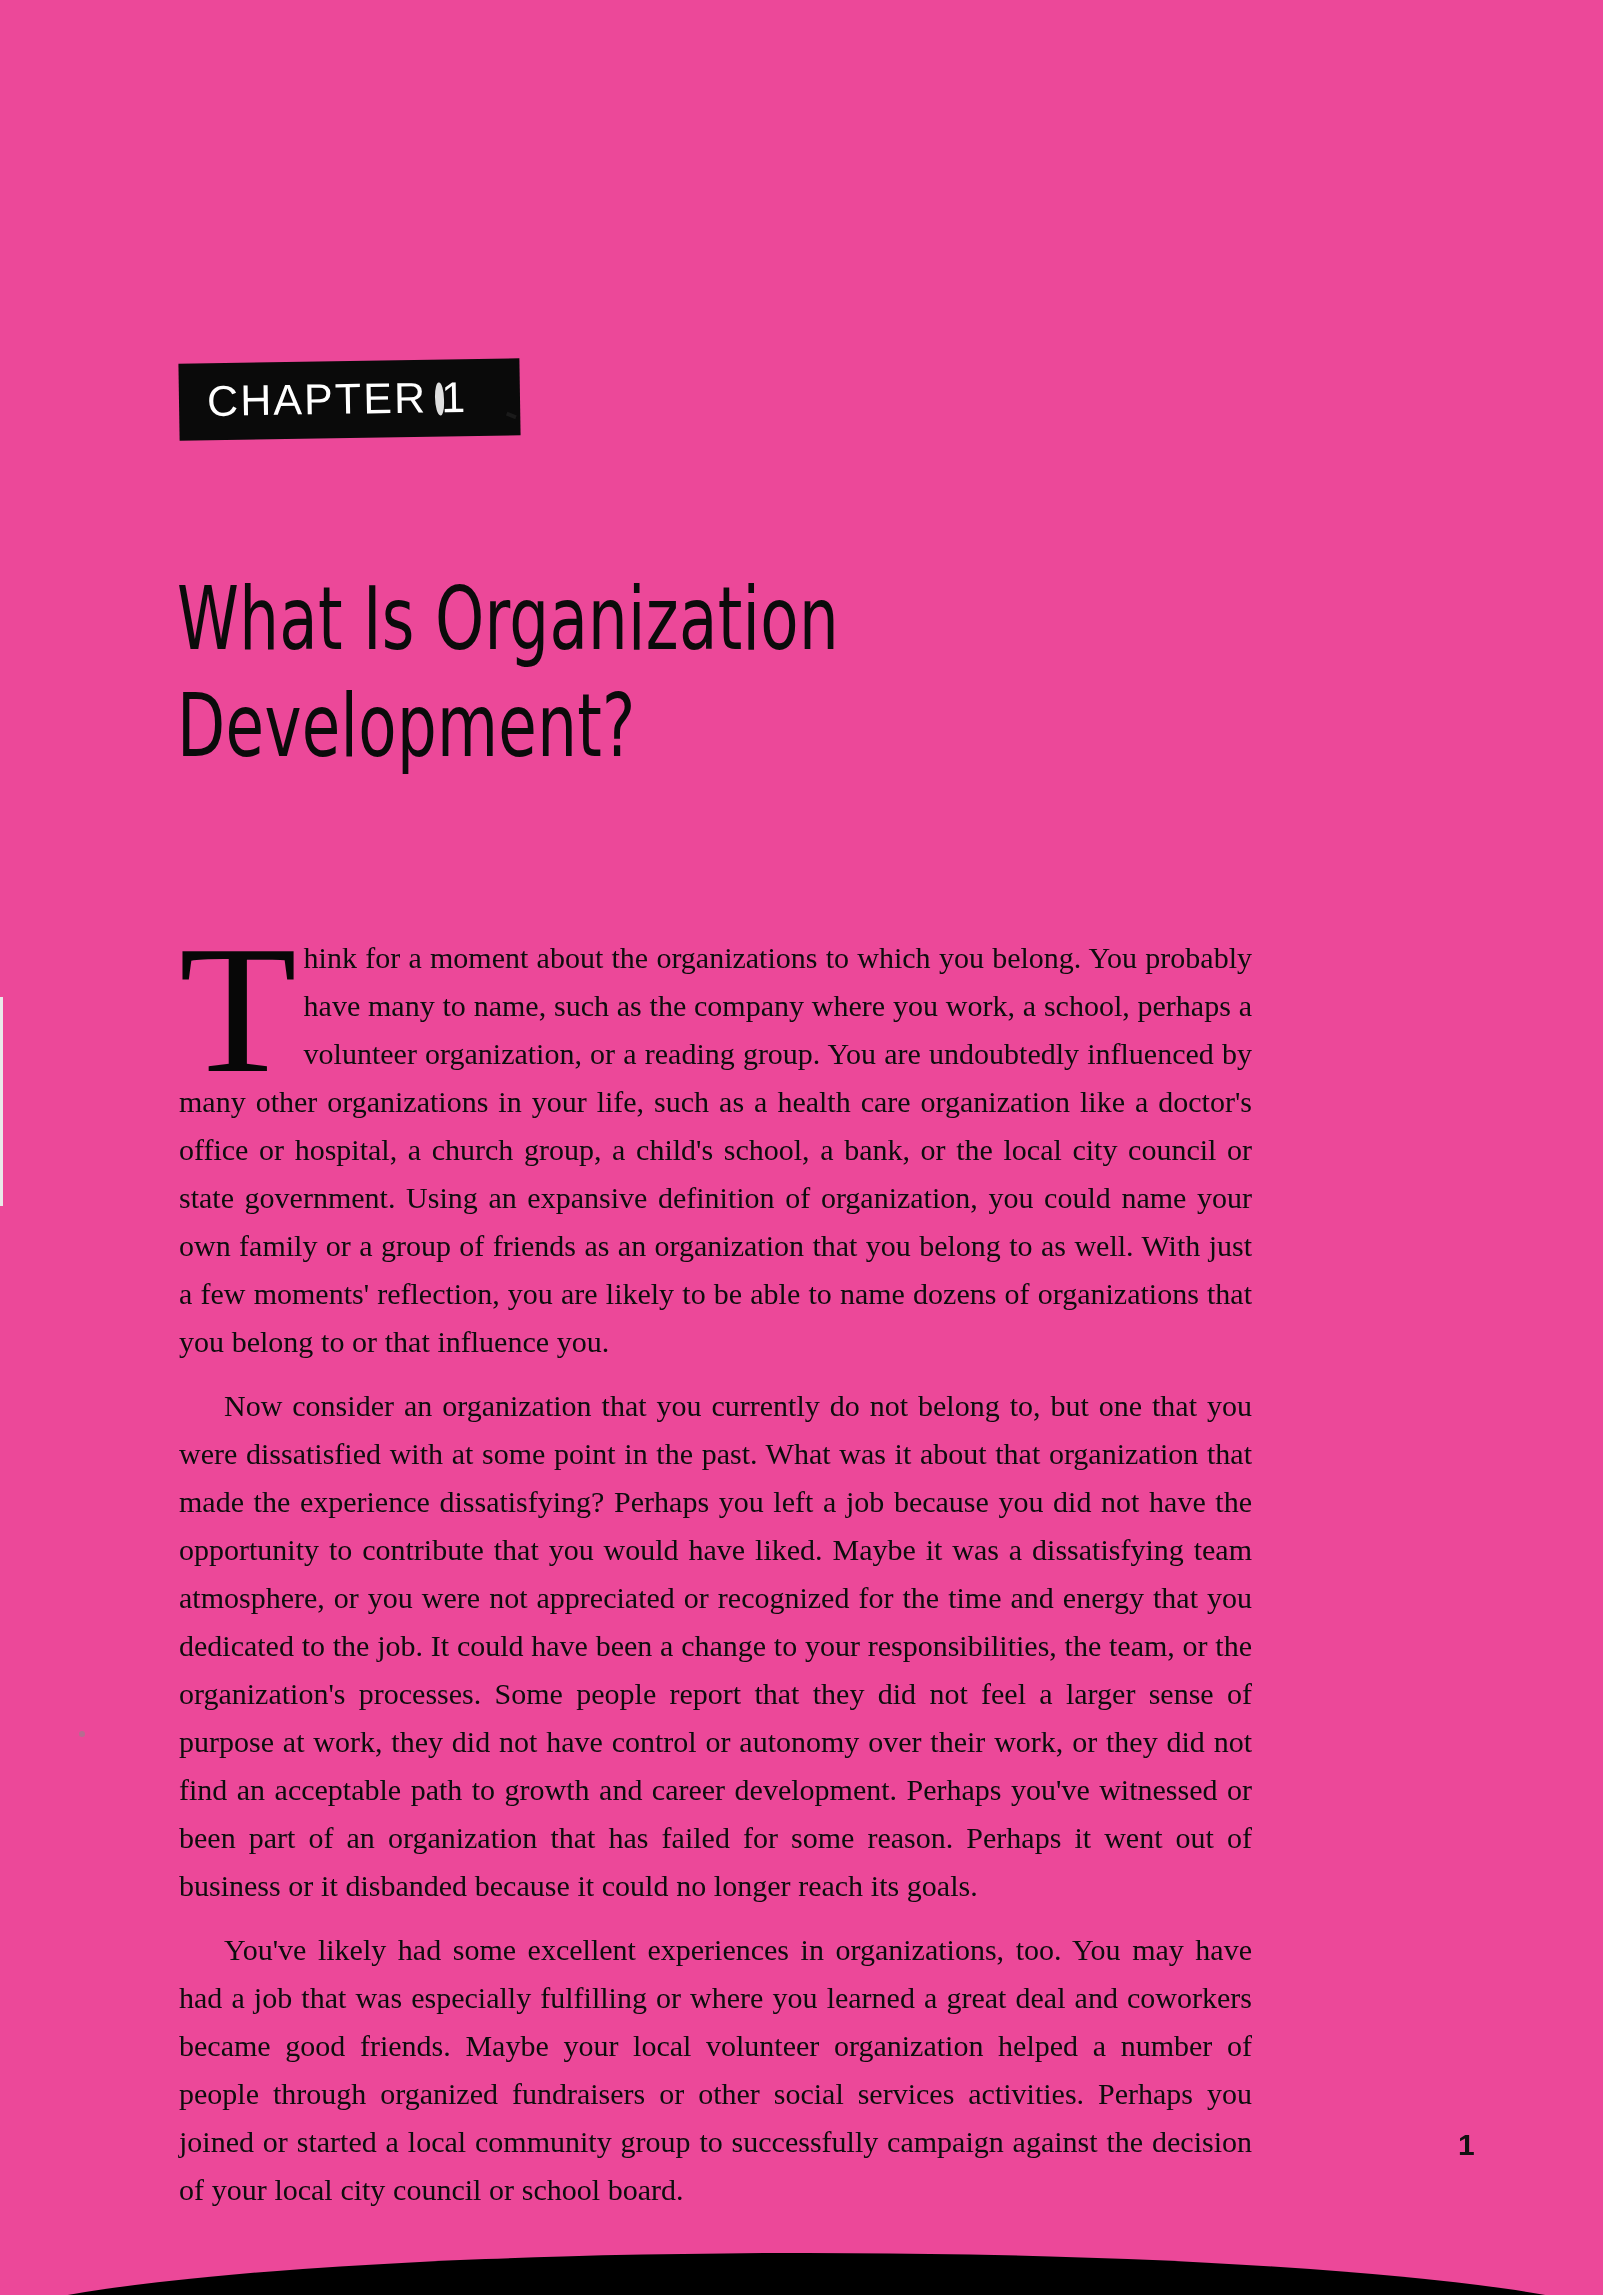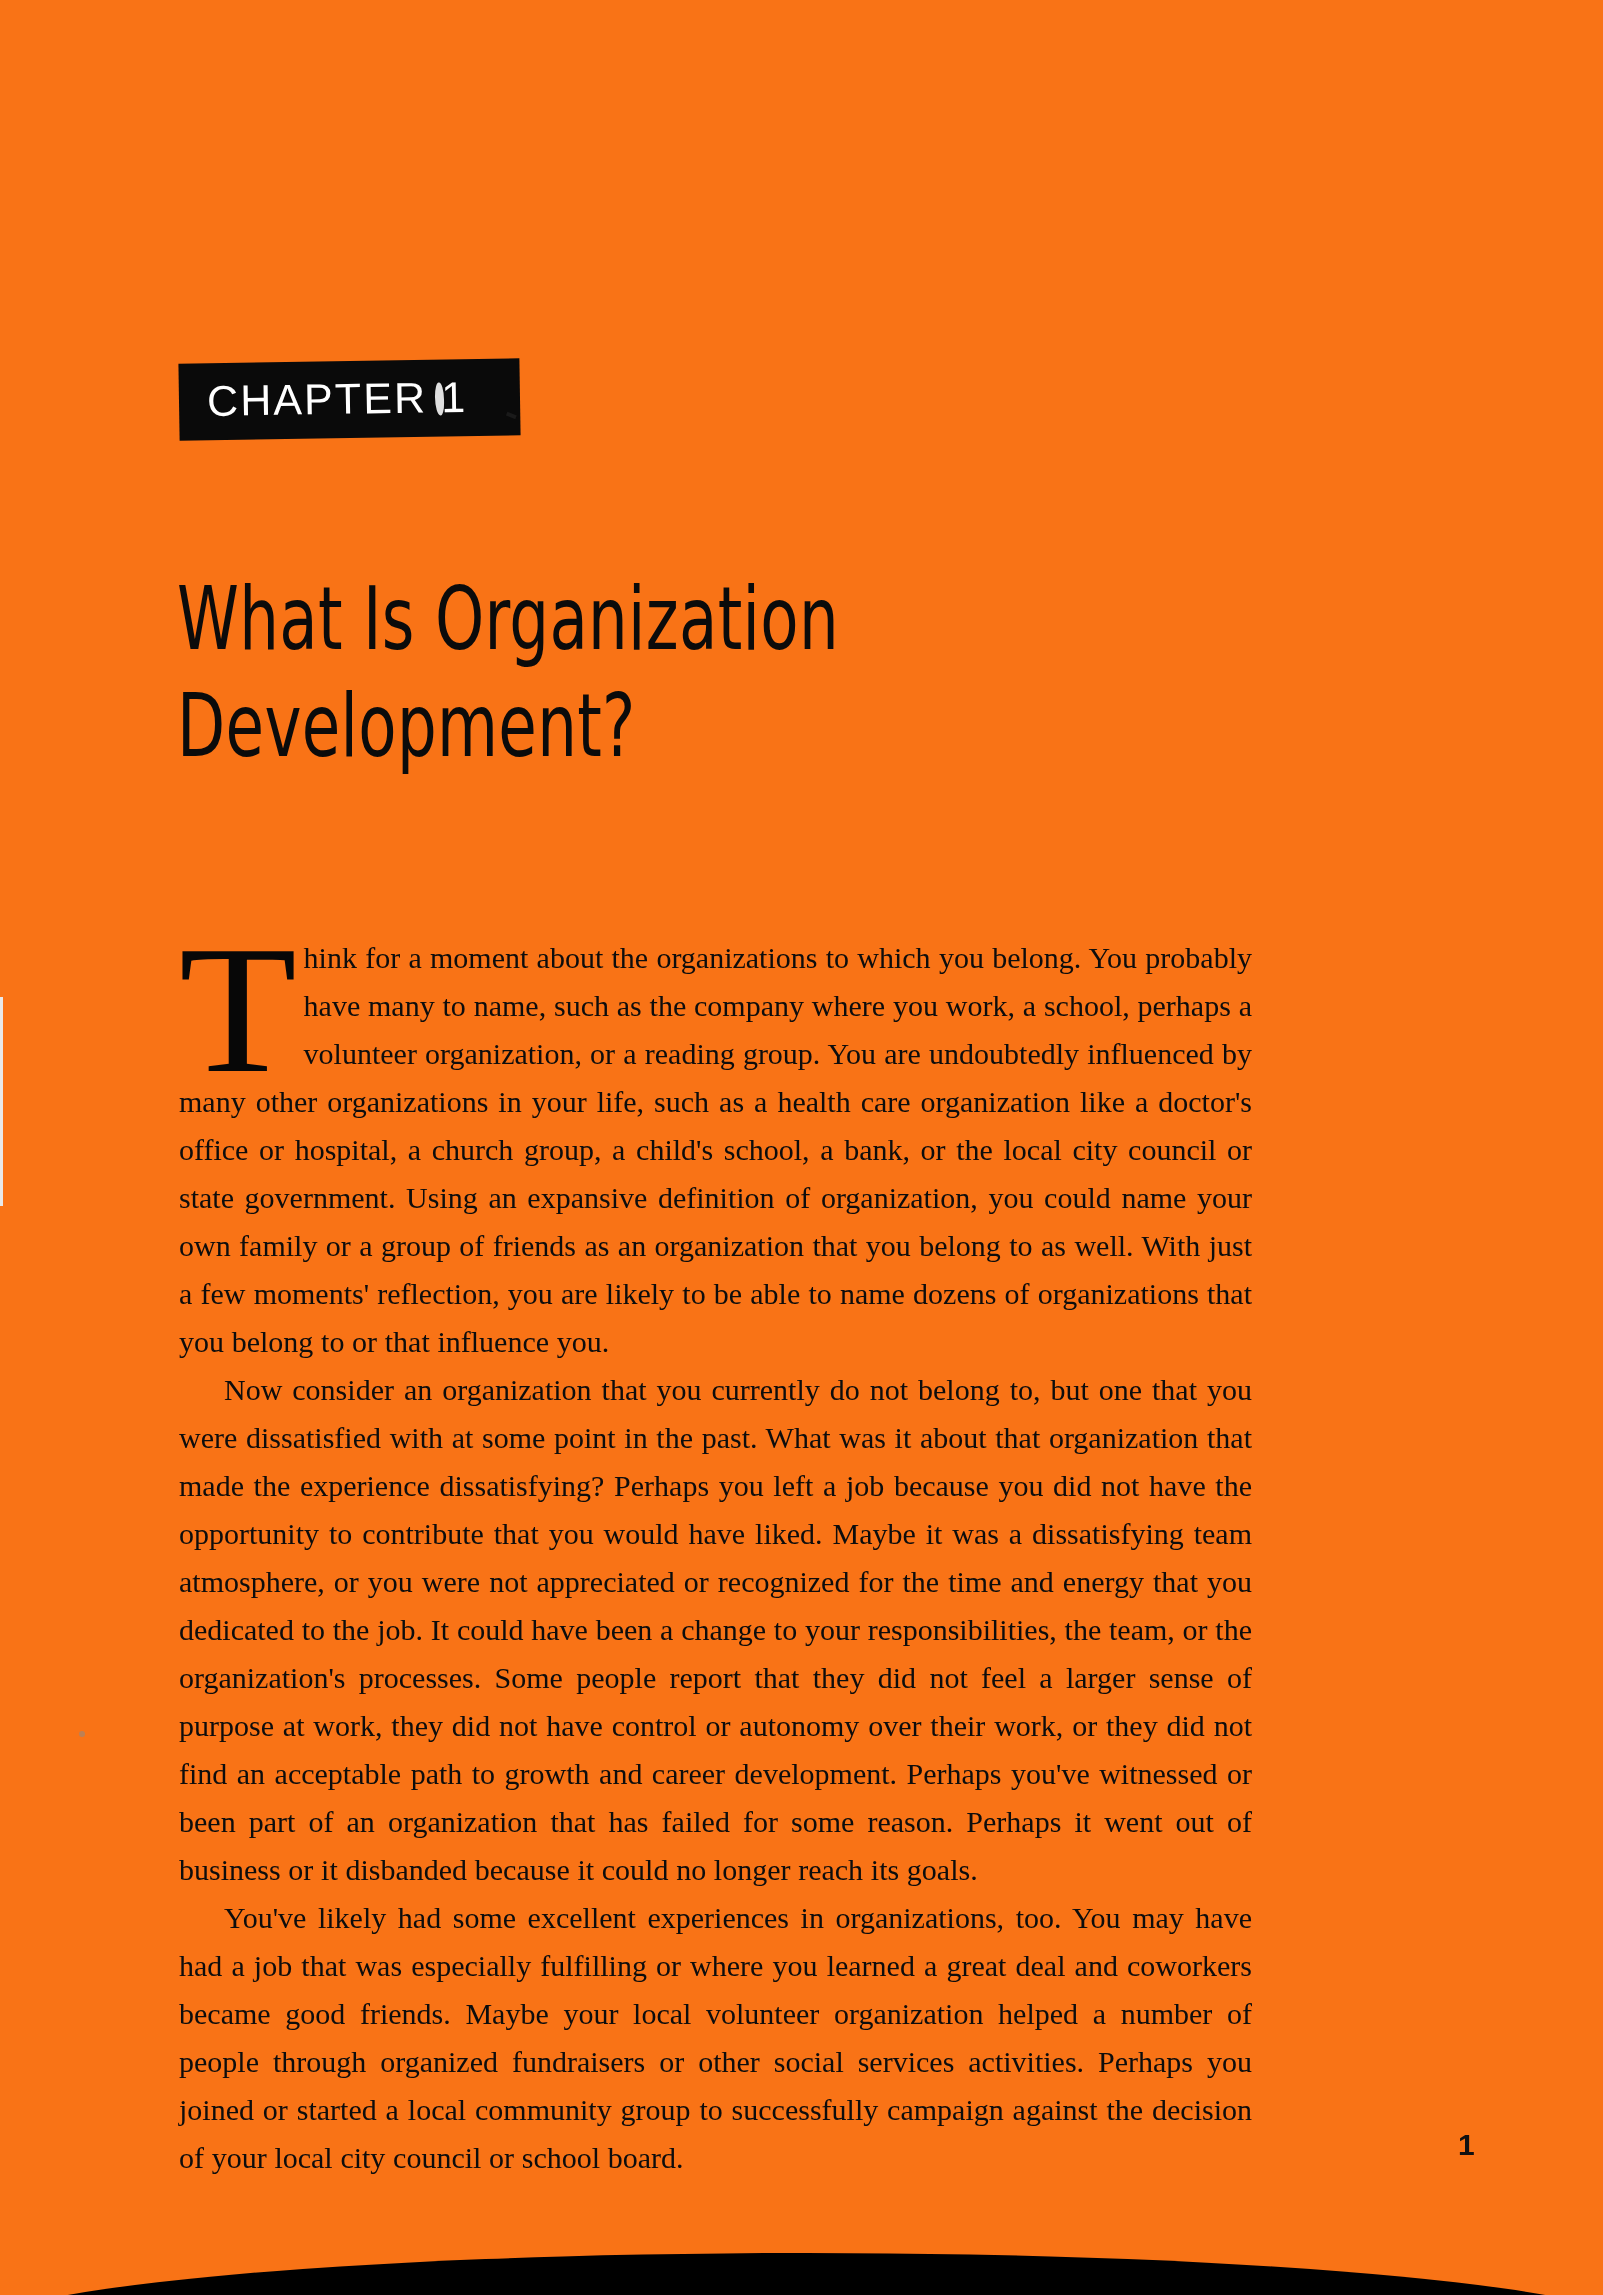--- a/index.html
+++ b/index.html
@@ -4,21 +4,21 @@
 <style>
   html, body {
     margin: 0;
     padding: 0;
     background: #ffffff;
   }
   .page {
     position: relative;
     width: 1604px;
     height: 2295px;
-    background: #f97316;
+    background: #ec4899;
     overflow: hidden;
     font-family: "Liberation Serif", "DejaVu Serif", serif;
   }
 
   
   .chapter-badge {
     position: absolute;
     left: 179px;
     top: 361px;
     width: 341px;
@@ -89,20 +89,21 @@
     margin: 0;
     font-size: 30px;
     line-height: 48px;
     text-align: justify;
     text-justify: inter-word;
     word-spacing: 0.2px;
     hyphens: manual;
   }
   .body-col p + p {
     text-indent: 45px;
+    margin-top: 16px;
   }
   .dropcap {
     float: left;
     font-family: "Liberation Serif", "DejaVu Serif", serif;
     font-size: 182px;
     line-height: 132px;
     font-weight: 400;
     margin: 10px 13.4px 0 0;
     color: #070707;
     transform: scaleX(1.06);

